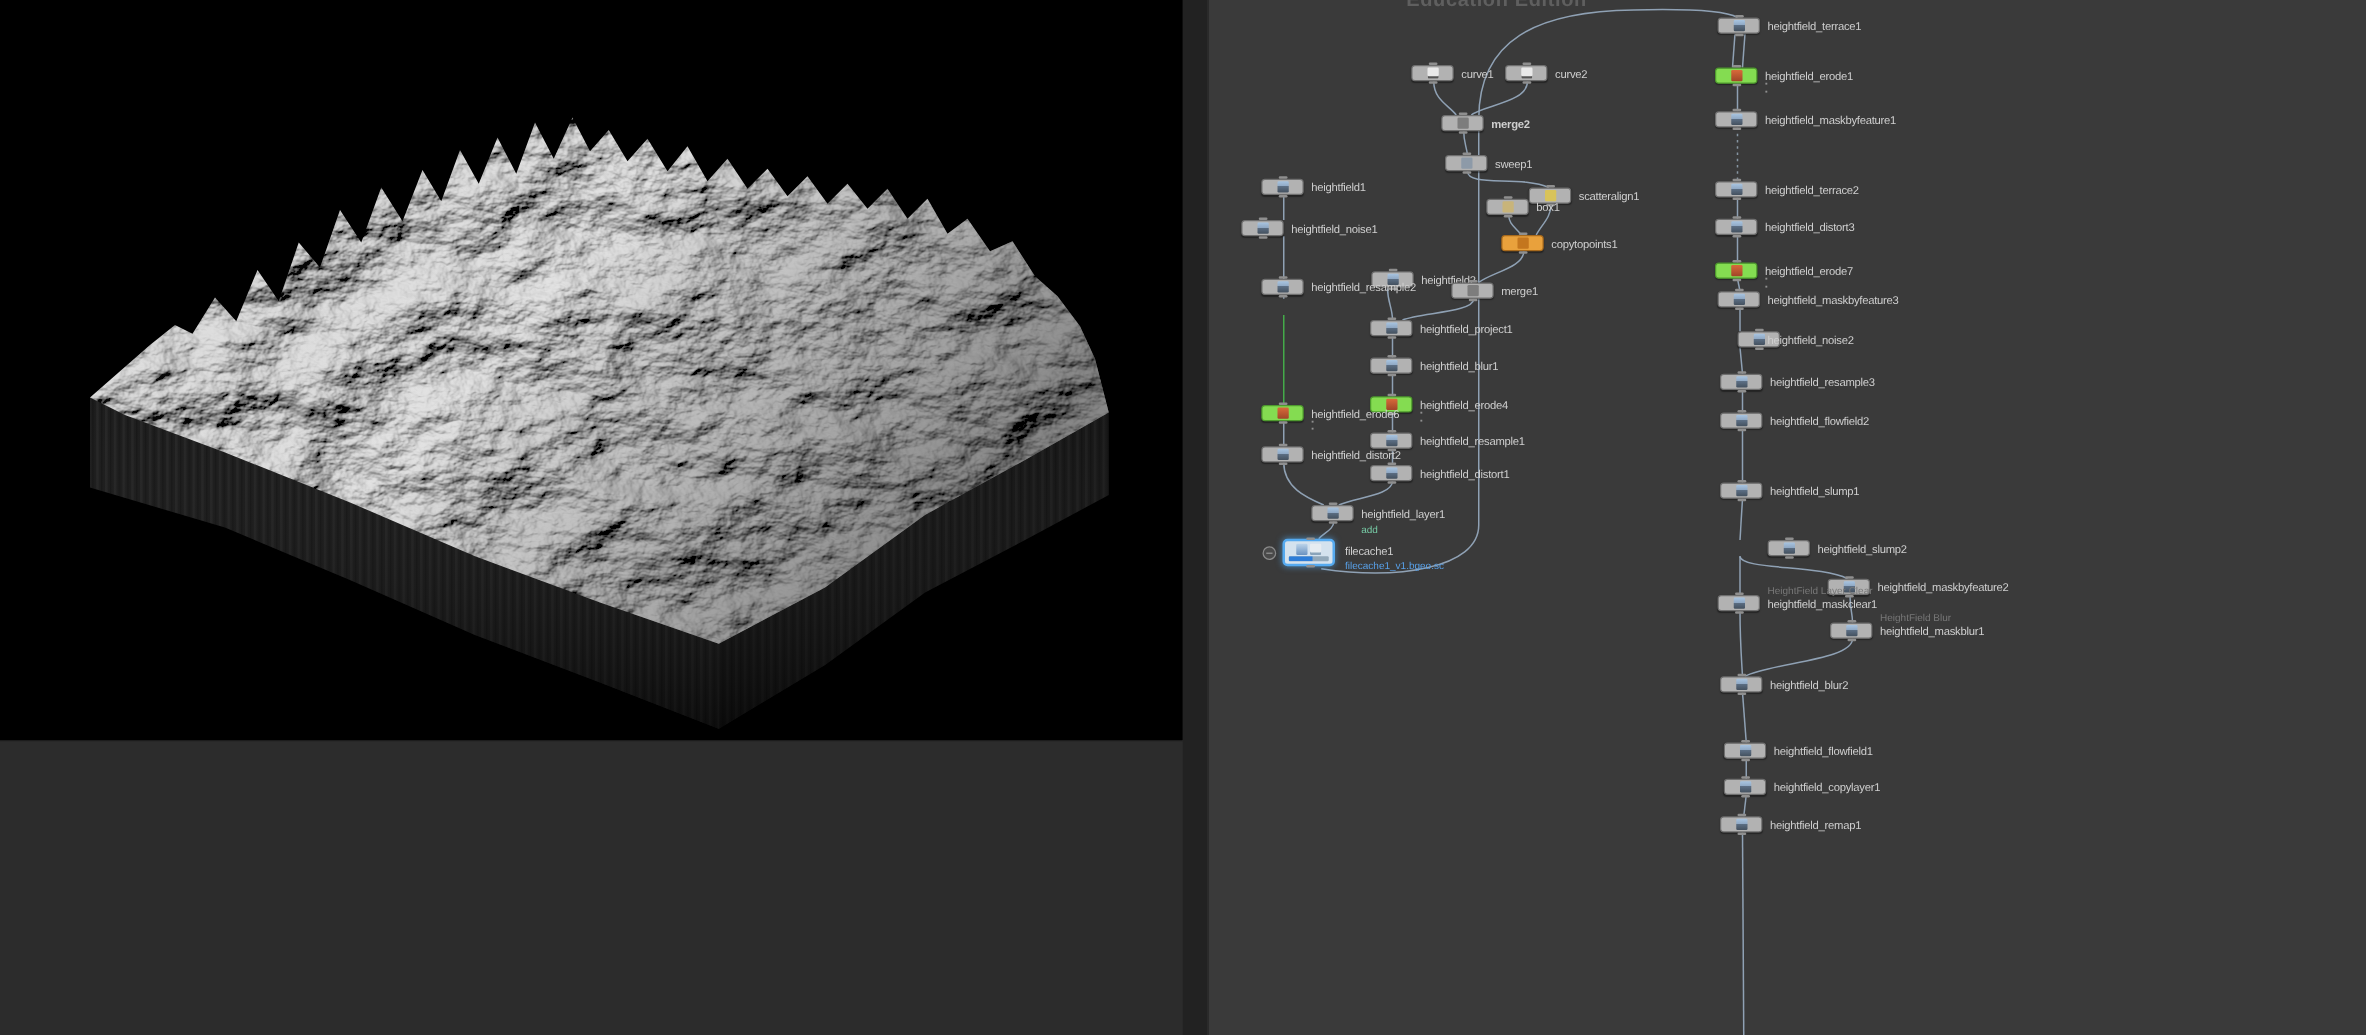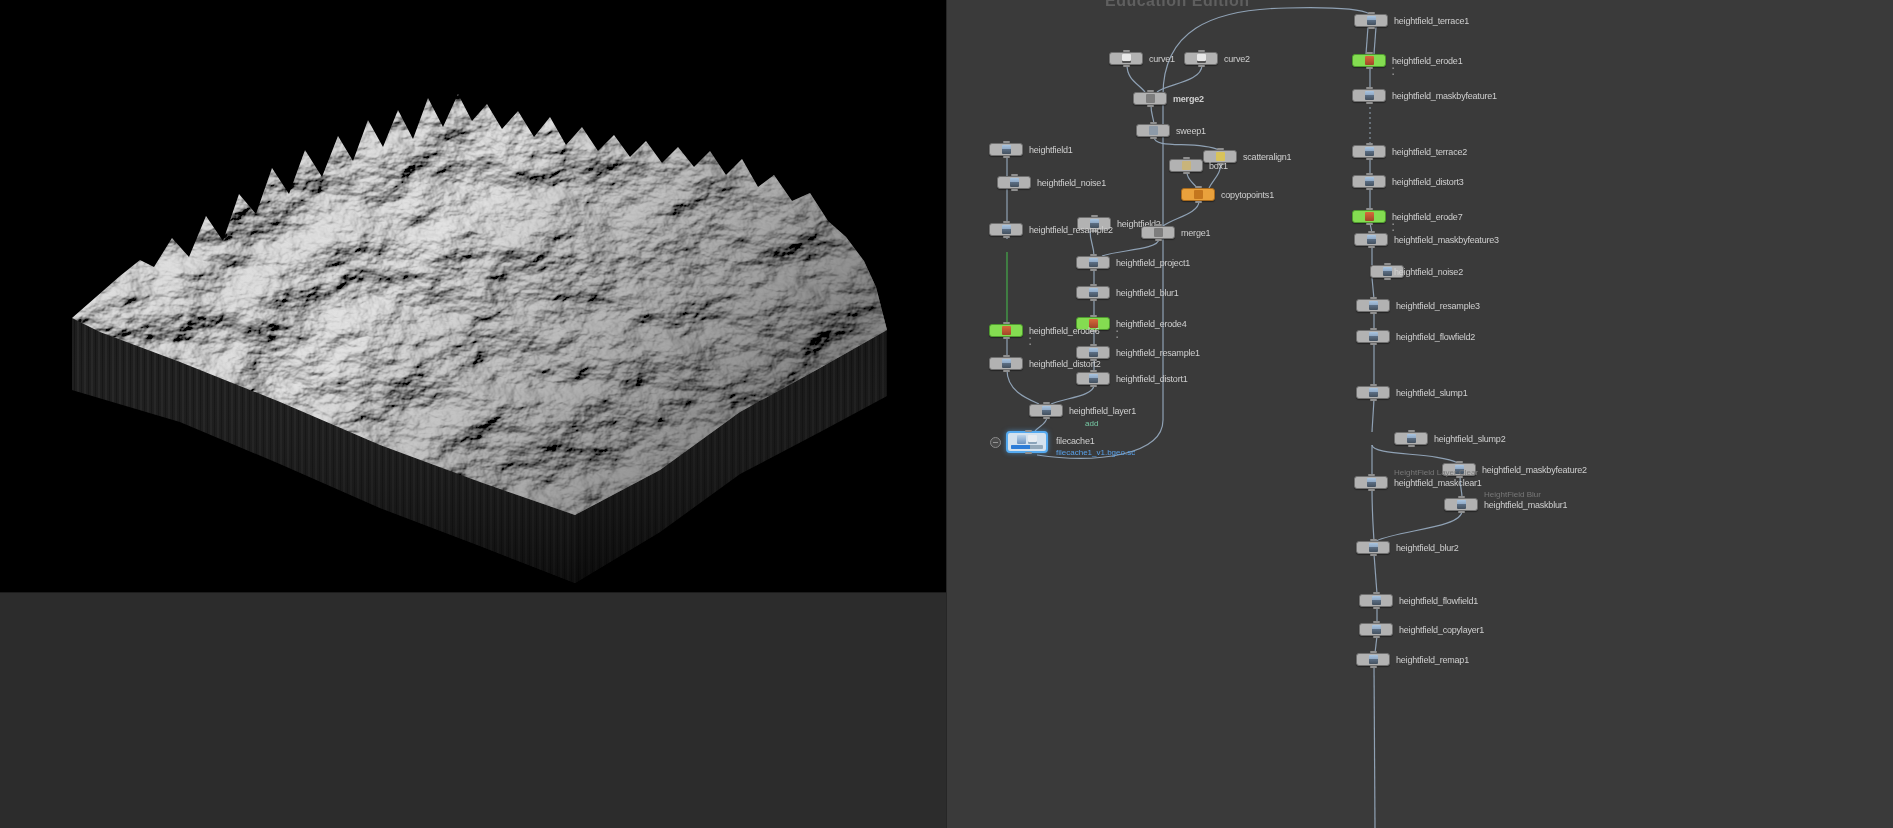--- a/index.html
+++ b/index.html
@@ -1,17 +1,17 @@
 <!DOCTYPE html>
 <html><head>
 <meta charset="utf-8">
 <style>
   html,body{margin:0;padding:0;background:#222;}
   *{box-sizing:border-box;}
-  .app{position:relative;width:1893px;height:828px;overflow:hidden;display:flex;font-family:"Liberation Sans",sans-serif;}
+  .app{position:relative;width:1893px;height:828px;overflow:hidden;display:flex;font-family:"Liberation Sans",sans-serif;gap:20px;}
   
   .viewport-col{width:946px;height:828px;display:flex;flex-direction:column;background:#2c2c2c;}
   .viewport3d{width:946px;height:592px;background:#000;position:relative;}
   .left-bottom{flex:1;background:#2c2c2c;border-top:1px solid #1c1c1c;}
   
   .network{position:relative;width:947px;height:828px;background:#3a3a3a;border-left:1px solid #262626;overflow:hidden;}
   .watermark{position:absolute;left:158px;top:-8px;font-size:16px;font-weight:bold;color:#5f5f5f;letter-spacing:.5px;z-index:1;}
   .wire-layer{position:absolute;left:0;top:0;z-index:1;}
   .wire{fill:none;stroke:#93a7ba;stroke-width:1.2;opacity:.95;}
   .wire.green{stroke:#44b04a;}
@@ -30,21 +30,21 @@
   .icon-curve{background:#e9e9e9;box-shadow:inset 0 -2px 0 #555;}
   .icon-merge{background:#7d7d7d;}
   .icon-sweep{background:#8d9aa8;}
   .icon-scatter{background:#d8c35a;}
   .icon-box{background:#c8b47a;}
   .icon-copy{background:#c4761e;}
   .icon-erode{background:linear-gradient(180deg,#d86a3a,#a04628);}
   .icon-file{background:linear-gradient(180deg,#bcd4ea,#6a92c0);}
   .icon-file2{background:#e6ecf1;box-shadow:inset 0 -2px 0 #8aa4ba;}
   .node-label{position:absolute;left:40px;top:2px;font-size:9px;letter-spacing:-.2px;color:#cfcfcf;white-space:nowrap;}
-  .node-sub{position:absolute;left:56px;top:15px;font-size:8px;white-space:nowrap;}
+  .node-sub{position:absolute;left:40px;top:15px;font-size:8px;white-space:nowrap;}
   .node-ghost{position:absolute;left:40px;top:-8px;font-size:8px;color:#787878;white-space:nowrap;}
   .node-flags{position:absolute;left:40px;top:11px;font-size:6px;color:#8f8f8f;letter-spacing:2px;}
   
   .node-body.file{width:42px;height:22px;background:#d4e2ee;border:2px solid #55aaf0;border-radius:4px;
     box-shadow:0 0 5px rgba(85,170,240,.6);gap:2px;align-items:flex-start;padding-top:2px;}
   .node-body.file::before{left:17px;}
   .node-body.file::after{bottom:-3px;left:17px;}
   .cache-bar{position:absolute;left:3px;right:3px;bottom:2px;height:4px;background:#93a9ba;border-radius:1px;overflow:hidden;}
   .cache-fill{width:60%;height:100%;background:#2d7dd8;}
   .node-badge{position:absolute;left:-16px;top:6px;width:11px;height:11px;border-radius:50%;background:#4a4a4a;
@@ -208,21 +208,21 @@
           <span class="node-icon icon-terrain"></span>
         </div>
         <span class="node-label">heightfield_terrace2</span>
       </div>
       <div class="node" style="left: 222px; top: 159px;">
         <div class="node-body gray">
           <span class="node-icon icon-box"></span>
         </div>
         <span class="node-label">box1</span>
       </div>
-      <div class="node" style="left: 50px; top: 176px;">
+      <div class="node" style="left: 26px; top: 176px;">
         <div class="node-body gray">
           <span class="node-icon icon-terrain"></span>
         </div>
         <span class="node-label">heightfield_noise1</span>
       </div>
       <div class="node" style="left: 405px; top: 175px;">
         <div class="node-body gray">
           <span class="node-icon icon-terrain"></span>
         </div>
         <span class="node-label">heightfield_distort3</span>

